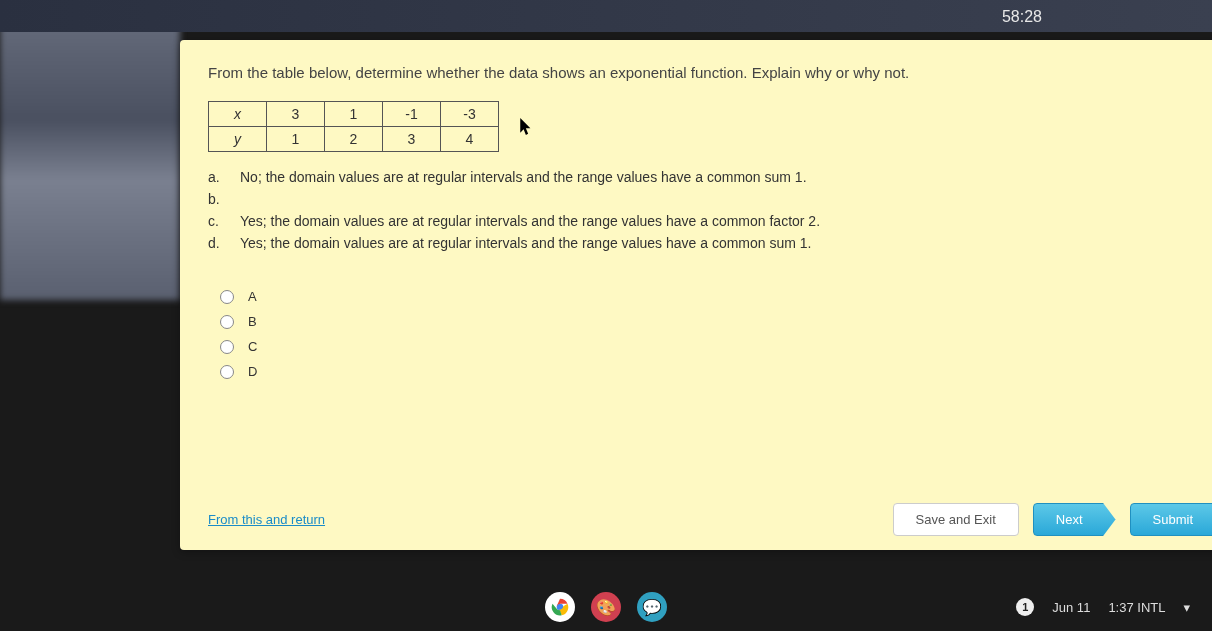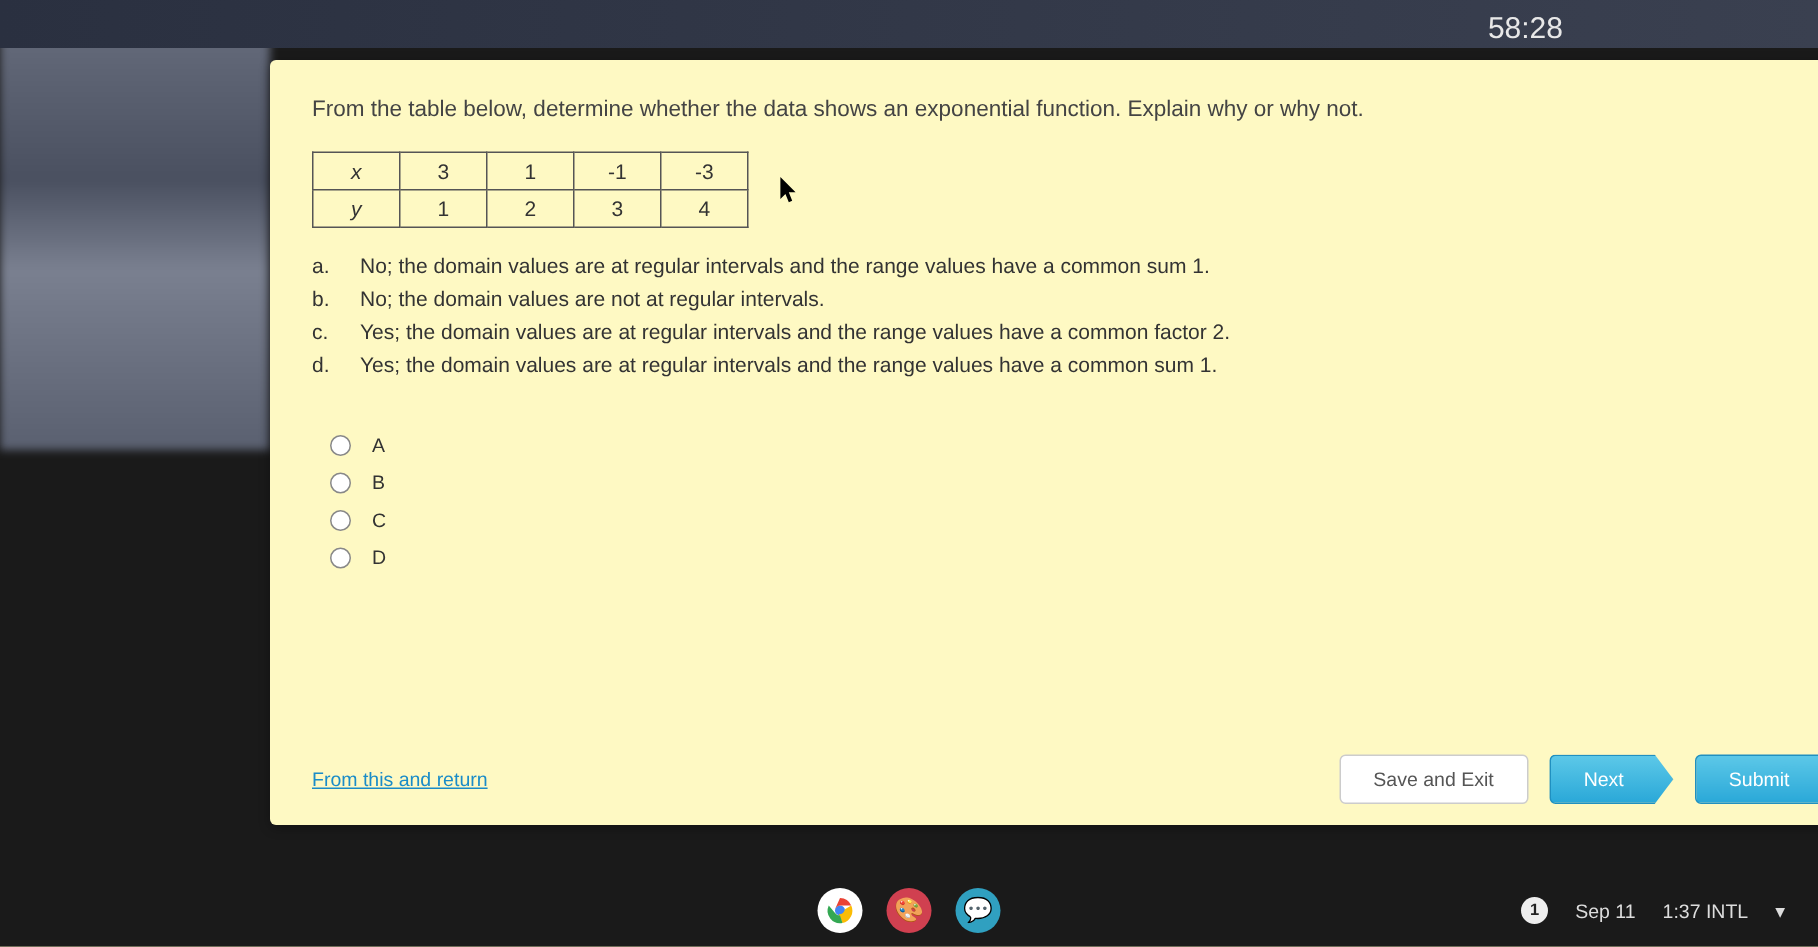--- a/index.html
+++ b/index.html
@@ -19,21 +19,21 @@
     }
     .backdrop2 {
       position: absolute;
       top: 0; left: 0; width: 100%; height: 32px;
       background: linear-gradient(90deg, #2a3040 0%, #3a4050 100%);
     }
     .timer {
       position: absolute;
       top: 8px; right: 170px;
       color: #e8e8e8;
-      font-size: 20px;
+      font-size: 16px;
       font-weight: 500;
     }
     .card {
       position: absolute;
       top: 40px;
       left: 180px;
       width: 1064px;
       height: 510px;
       background: #fef9c3;
       border-radius: 4px;
@@ -220,21 +220,20 @@
   </tbody>
     </table>
 
   <div class="options">
     <div class="option-row">
       <span class="option-letter">a.</span>
       <span>No; the domain values are at regular intervals and the range values have a common sum 1.</span>
     </div>
     <div class="option-row">
       <span class="option-letter">b.</span>
-      <span>No; the domain values are not at regular intervals.</span>
     </div>
     <div class="option-row">
       <span class="option-letter">c.</span>
       <span>Yes; the domain values are at regular intervals and the range values have a common factor 2.</span>
     </div>
     <div class="option-row">
       <span class="option-letter">d.</span>
       <span>Yes; the domain values are at regular intervals and the range values have a common sum 1.</span>
     </div>
   </div>
@@ -278,17 +277,17 @@
           <path d="M12 2 A10 10 0 0 1 21 8 L13 8 A5 5 0 0 0 8 11 Z" fill="#ea4335"></path>
           <path d="M21 8 A10 10 0 0 1 14 22 L11 15 A5 5 0 0 0 16 11 Z" fill="#fbbc05"></path>
           <path d="M14 22 A10 10 0 0 1 3 8 L8 14 A5 5 0 0 0 12 16 Z" fill="#34a853"></path>
         </svg>
     </div>
     <div class="taskbar-icon" style="background:#d04050;color:#fff;">🎨</div>
     <div class="taskbar-icon" style="background:#30a0c0;color:#fff;">💬</div>
   </div>
   <div class="tray">
     <div class="notif-badge">1</div>
-    <span>Sep 11</span>
+    <span>Jun 11</span>
     <span>1:37 INTL</span>
     <span>▾</span>
   </div>
 </div>
 
 </body></html>

